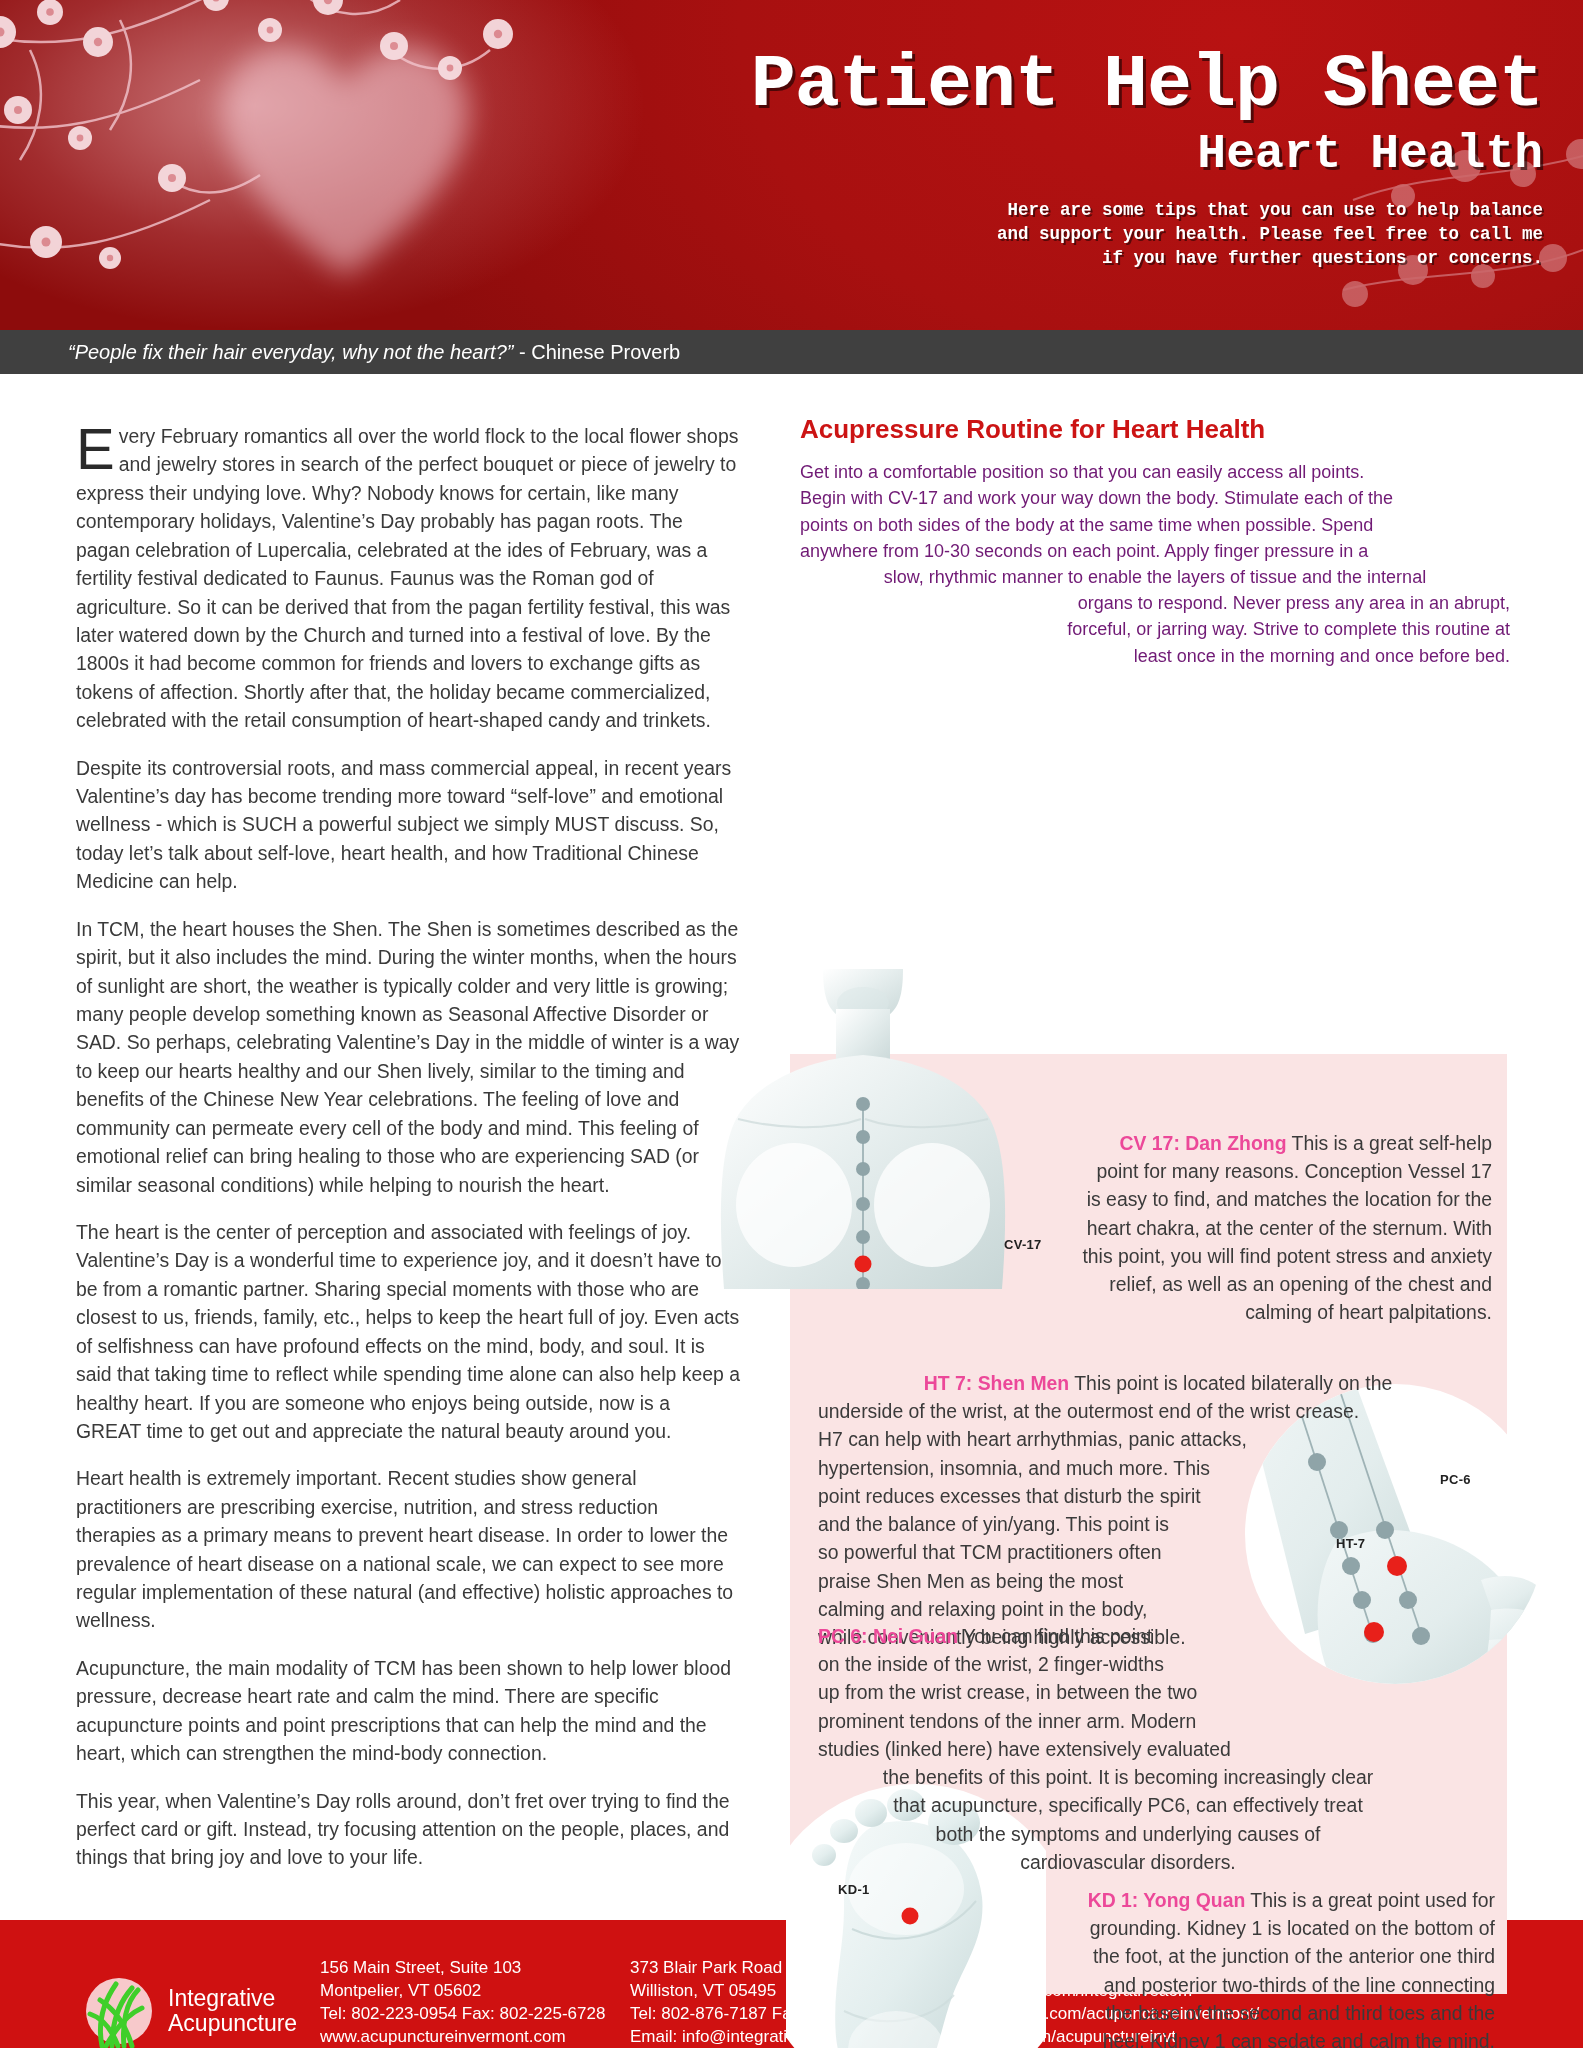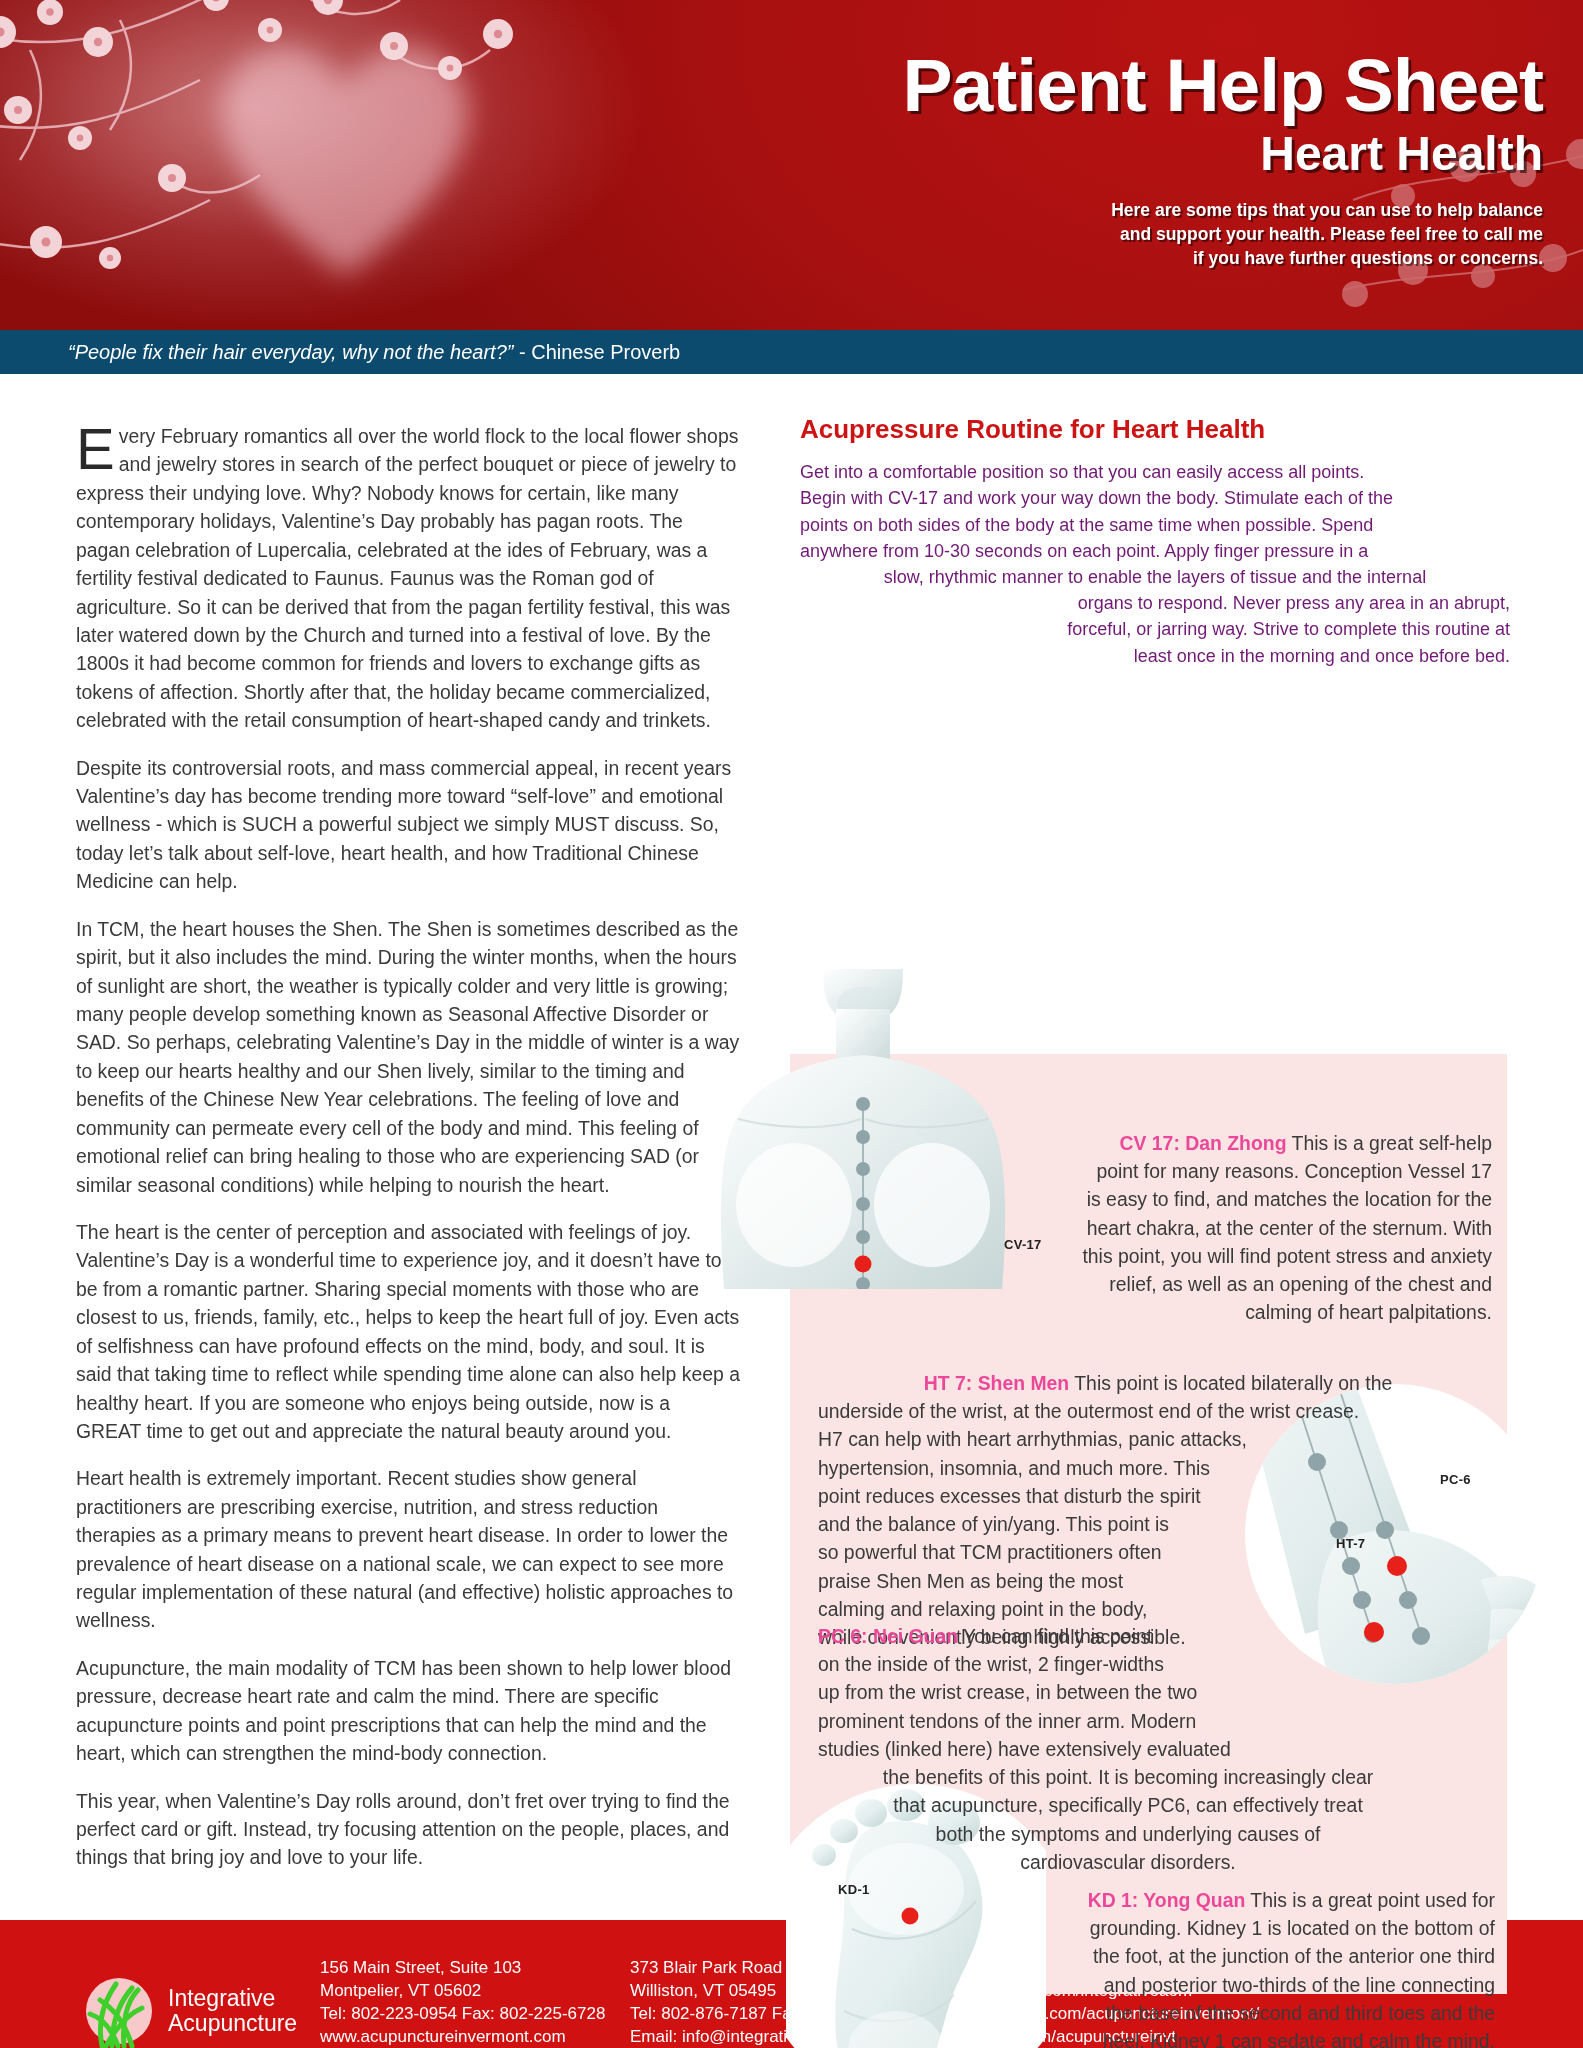--- a/index.html
+++ b/index.html
@@ -32,20 +32,21 @@
     opacity: .55;
   }
   .branch { position:absolute; pointer-events:none; opacity:.95; }
 
   .header-titles {
     position: absolute;
     right: 40px;
     top: 48px;
     text-align: right;
     width: 920px;
+    font-family: Liberation Mono, monospace;
   }
   .title-main {
     font-size: 75px;
     font-weight: 700;
     color: #fff;
     letter-spacing: -1px;
     line-height: 1.0;
     text-shadow: 3px 3px 0px rgba(0,0,0,0.55);
     white-space: nowrap;
   }
@@ -64,21 +65,21 @@
     color: #fff;
     line-height: 1.35;
     text-shadow: 2px 2px 0px rgba(0,0,0,0.5);
   }
 
   
   .quote-bar {
     position: relative;
     width: 1583px;
     height: 44px;
-    background: #0c4a6e;
+    background: #404040;
     display: flex;
     align-items: center;
     padding-left: 68px;
   }
   .quote-text {
     color: #fff;
     font-size: 20px;
     line-height: 1;
   }
   .quote-text .q-italic { font-style: italic; }

